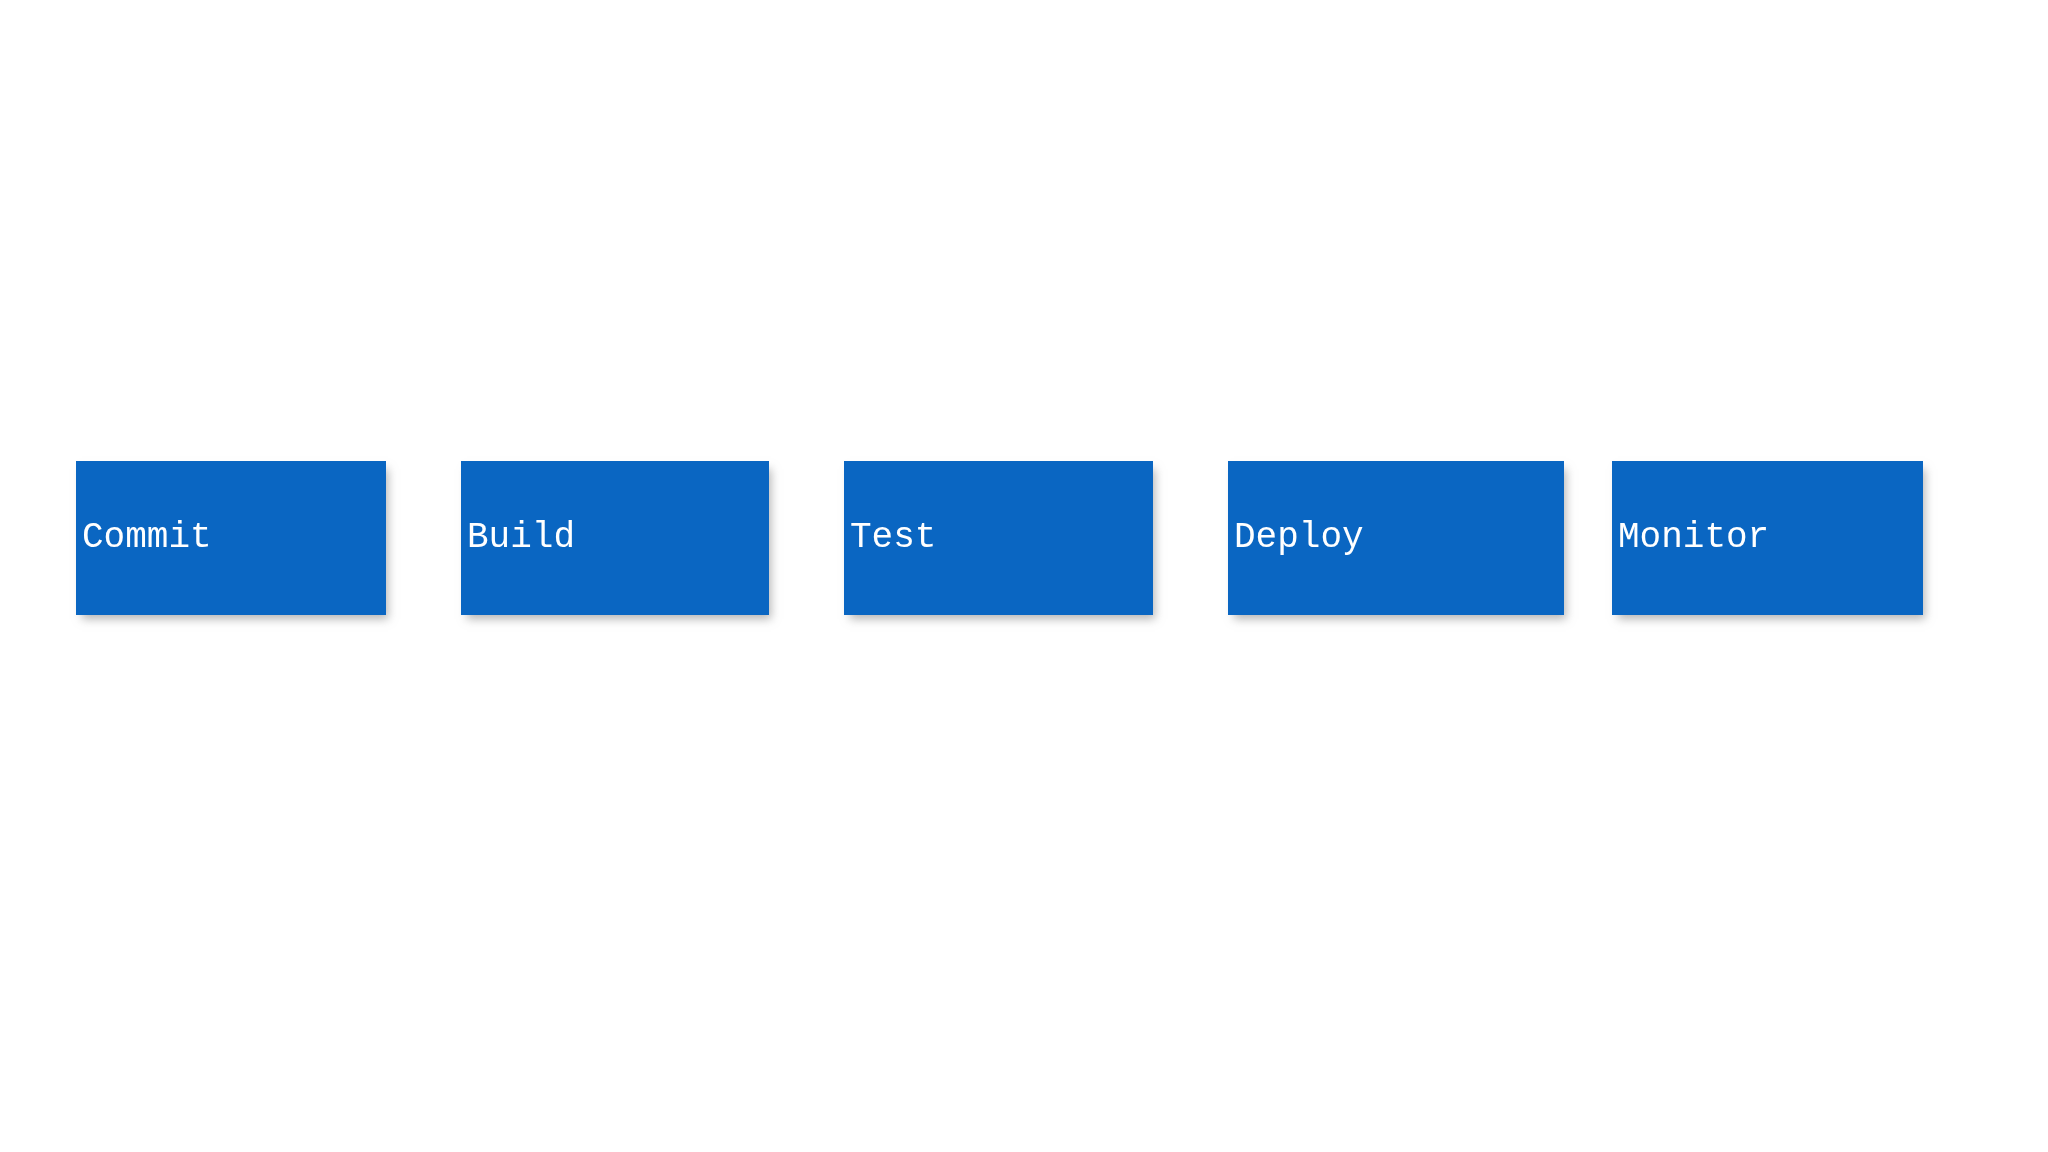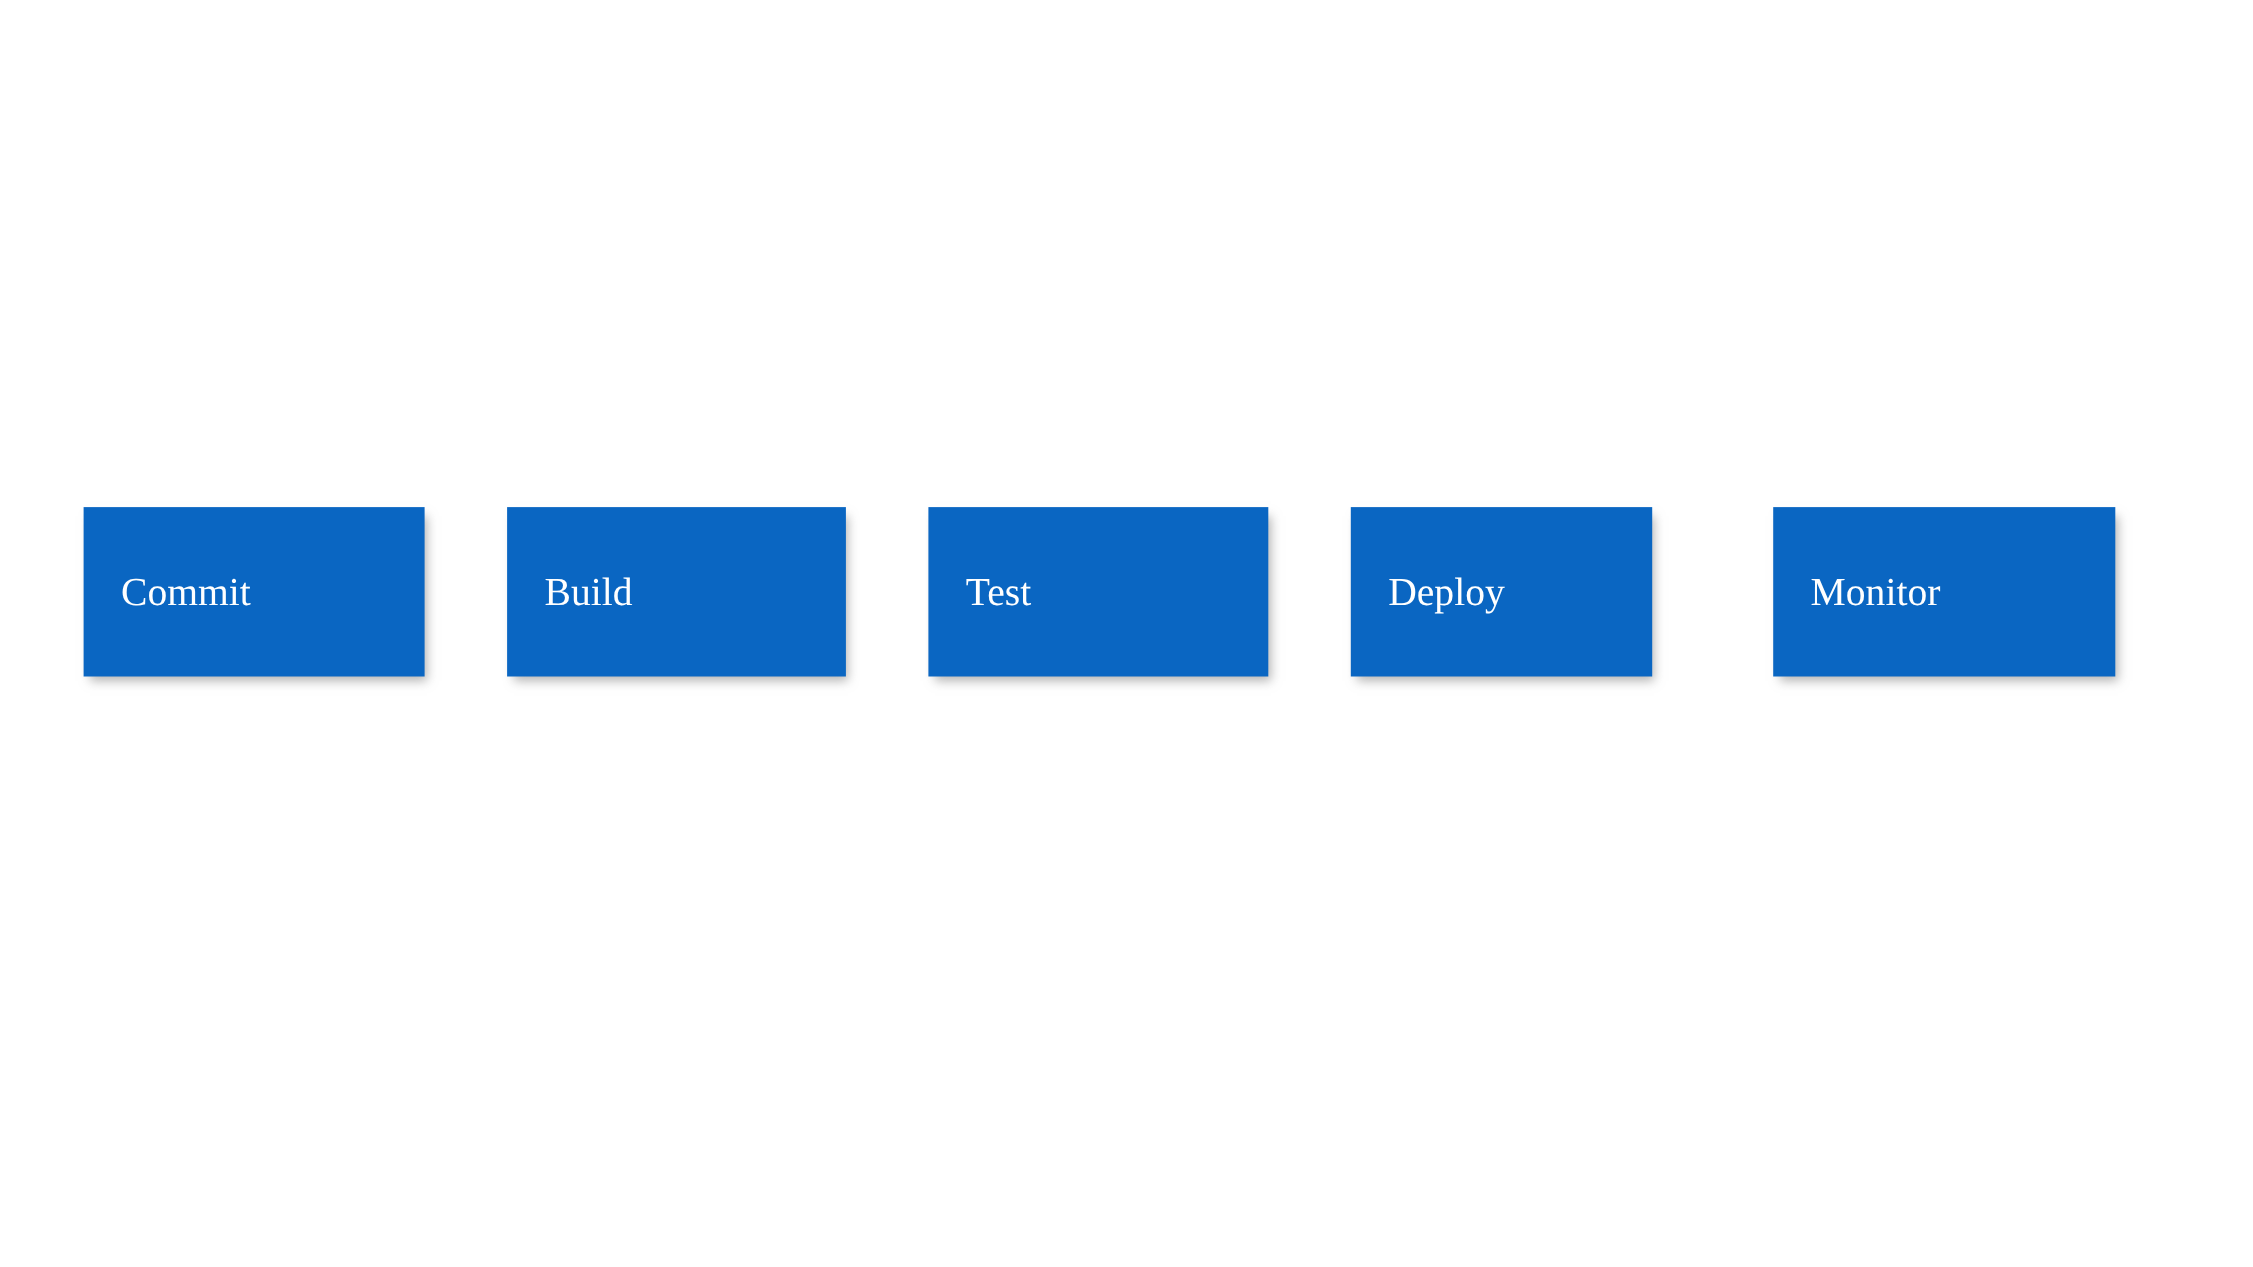--- a/index.html
+++ b/index.html
@@ -55,30 +55,30 @@
     box-shadow: 4px 6px 9px -2px rgba(120,120,120,0.55);
     box-sizing: border-box;
     display: flex;
     align-items: center;
     justify-content: flex-start;
   }
 
   .flow-node.n0 { left: 76px;   width: 310px; }
   .flow-node.n1 { left: 461px;  width: 308px; }
   .flow-node.n2 { left: 844px;  width: 309px; }
-  .flow-node.n3 { left: 1228px; width: 274px; }
+  .flow-node.n3 { left: 1228px; width: 336px; }
   .flow-node.n4 { left: 1612px; width: 311px; }
 
   .flow-node-label {
-    font-family: Liberation Serif, serif;
+    font-family: Liberation Mono, monospace;
     font-size: 36px;
     font-weight: 400;
     line-height: 44px;
     color: #ffffff;
-    padding-left: 34px;
+    padding-left: 6px;
     white-space: nowrap;
     user-select: none;
   }
 </style>
 </head>
 <body>
 
 <div id="slide" style="background: rgb(255, 255, 255);">
 
 

